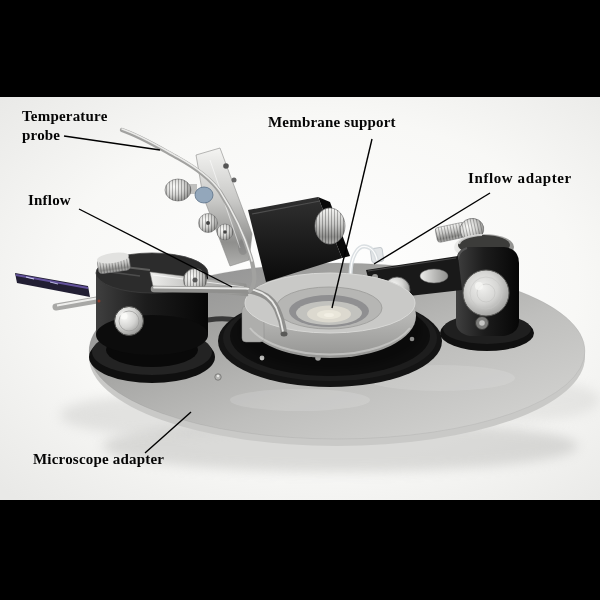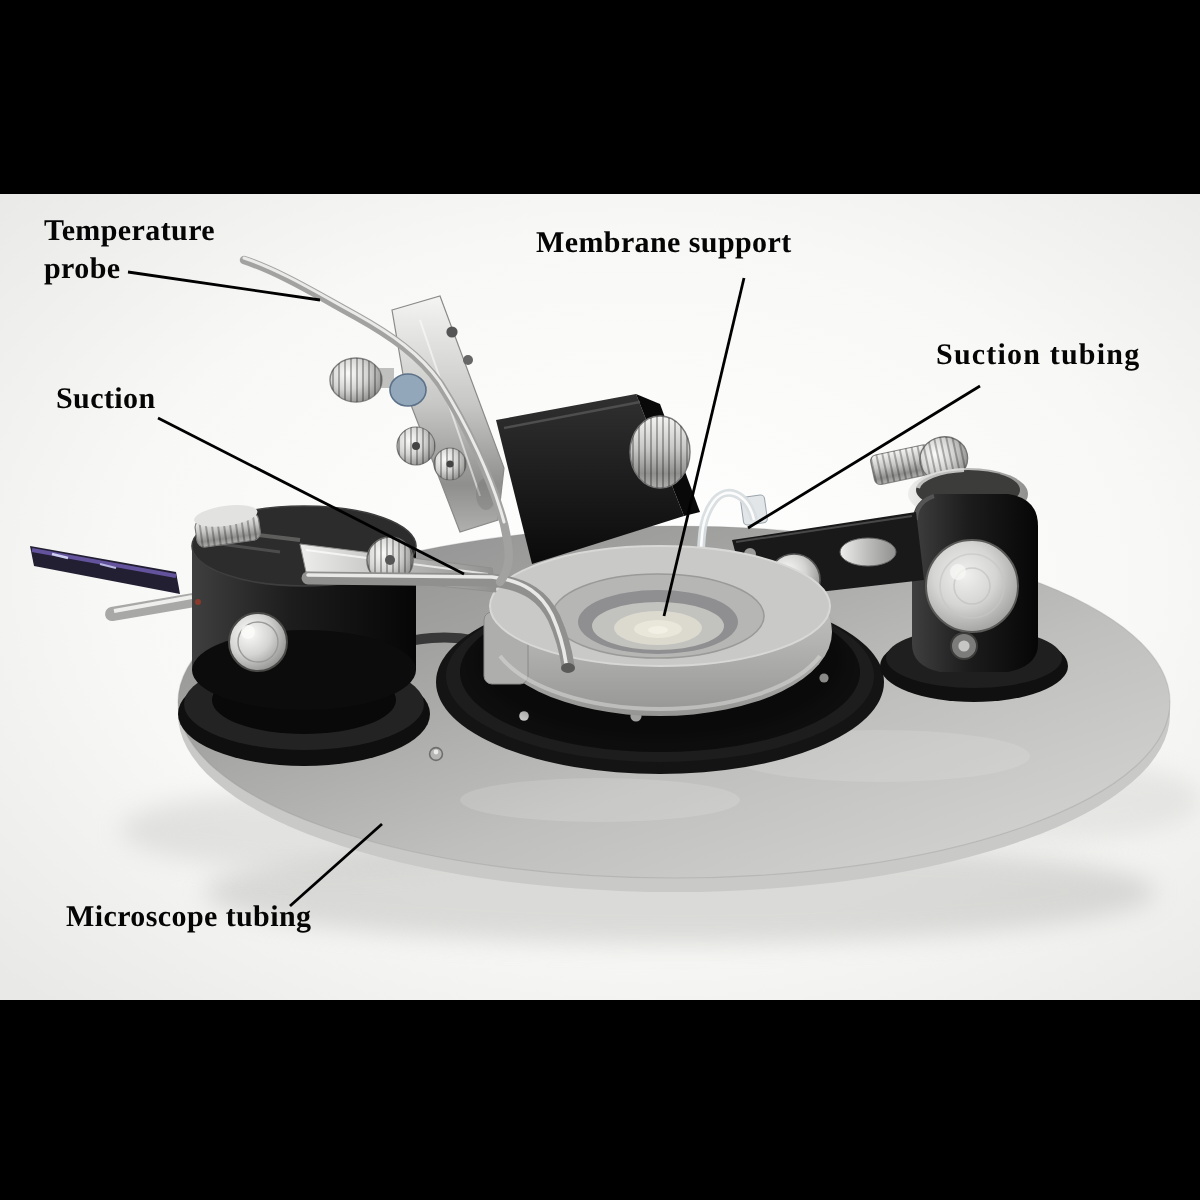--- a/index.html
+++ b/index.html
@@ -251,18 +251,18 @@
   <g stroke="#000" stroke-width="1.4">
     <line x1="64" y1="136" x2="160" y2="150"></line>
     <line x1="79" y1="209" x2="232" y2="287"></line>
     <line x1="372" y1="139" x2="332" y2="308"></line>
     <line x1="490" y1="193" x2="374" y2="264"></line>
     <line x1="145" y1="453" x2="191" y2="412"></line>
   </g>
 </svg>
 
 <div class="lbl wrap" id="lbl-temperature">Temperature probe</div>
-<div class="lbl" id="lbl-suction">Suction</div>
+<div class="lbl" id="lbl-suction">Inflow</div>
 <div class="lbl" id="lbl-membrane">Membrane support</div>
-<div class="lbl" id="lbl-inflow">Suction tubing</div>
-<div class="lbl" id="lbl-microscope">Microscope tubing</div>
+<div class="lbl" id="lbl-inflow">Inflow adapter</div>
+<div class="lbl" id="lbl-microscope">Microscope adapter</div>
 
 </div>
 
 </body></html>

